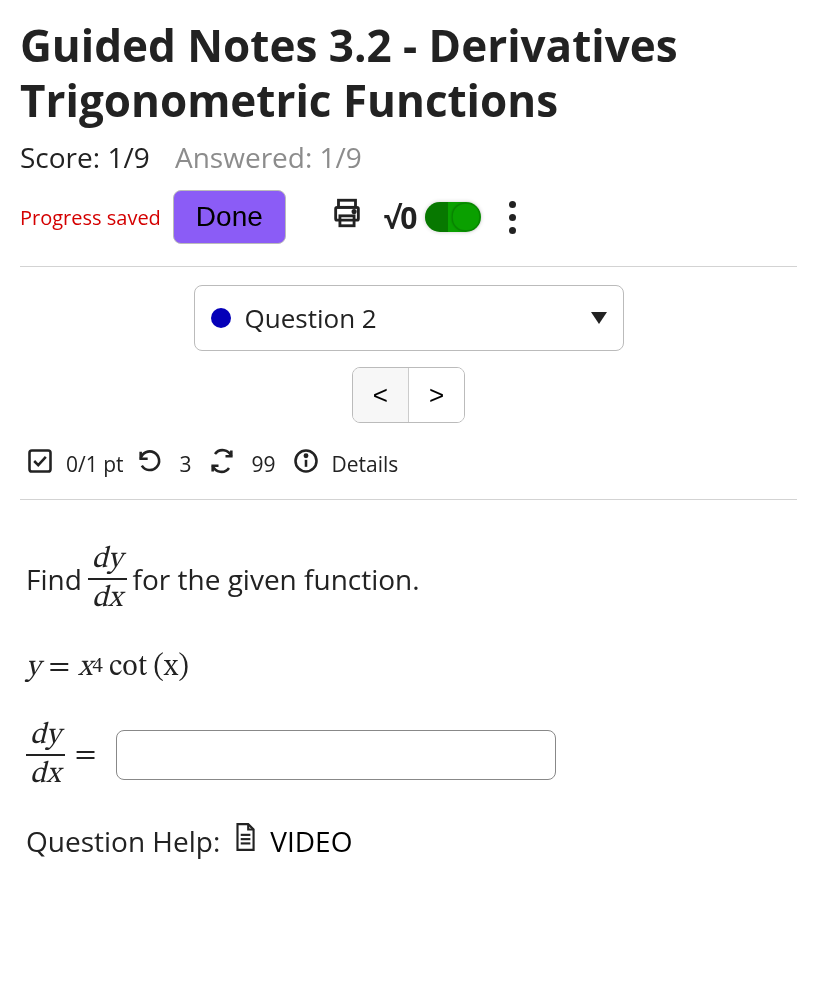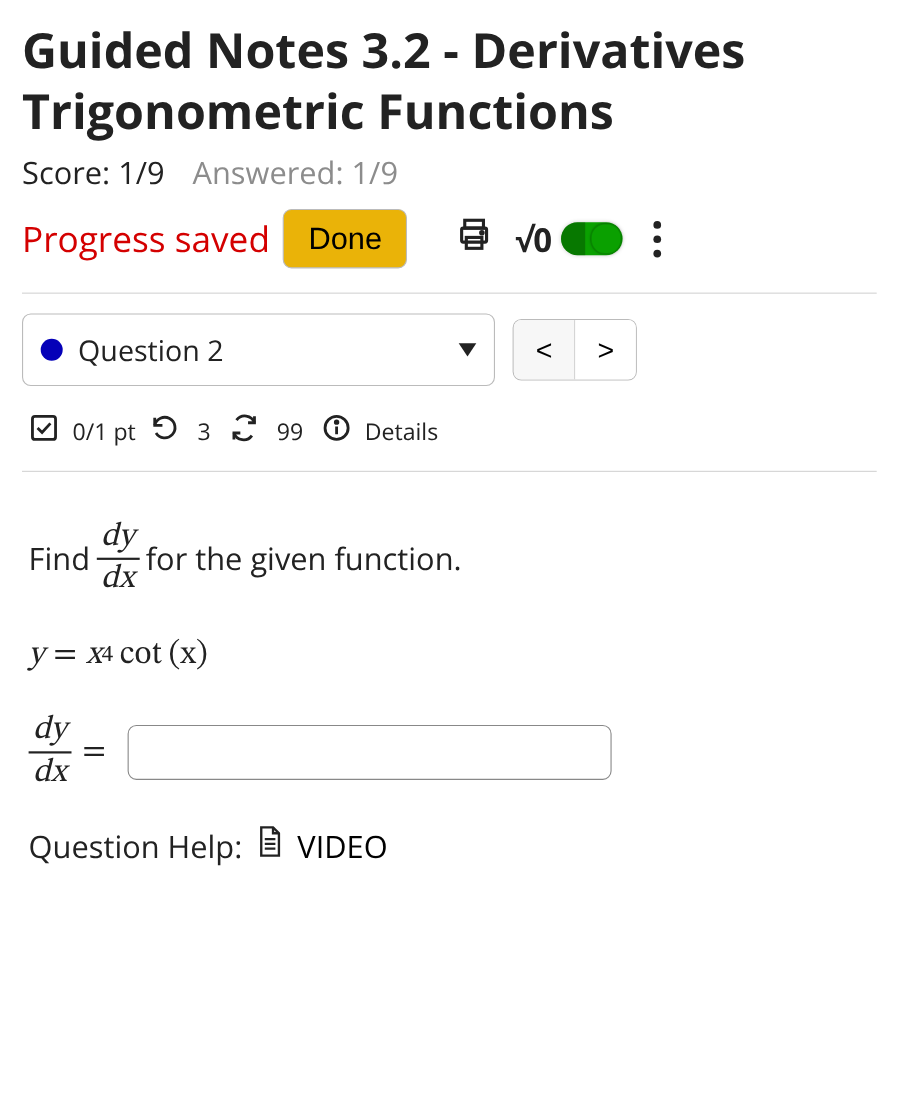--- a/index.html
+++ b/index.html
@@ -25,28 +25,28 @@
   .score-black { color: #222; }
   .score-gray { color: #8c8c8c; margin-left: 18px; }
   .status-row {
     display: flex;
     align-items: center;
     gap: 12px;
     margin-bottom: 22px;
   }
   .progress-saved {
     color: #d40000;
-    font-size: 32px;
+    font-size: 20px;
   }
   .done-btn {
     border: 1px solid #bbb;
     border-radius: 8px;
     padding: 10px 22px;
     font-size: 28px;
-    background: #eab308;
+    background: #8b5cf6;
     cursor: pointer;
   }
   .print-icon svg { width: 34px; height: 34px; }
   .sqrt-icon {
     font-size: 30px;
     font-weight: 700;
     margin-left: 8px;
   }
   .toggle {
     width: 56px;
@@ -95,20 +95,21 @@
   hr.sep {
     border: none;
     border-top: 1px solid #d3d3d3;
     margin: 12px 0;
   }
   .qnav-row {
     display: flex;
     align-items: center;
     gap: 16px;
     margin: 18px 0 14px 0;
+    flex-direction: column;
   }
   .question-select {
     border: 1px solid #bbb;
     border-radius: 8px;
     padding: 14px 16px;
     width: 430px;
     display: flex;
     align-items: center;
     justify-content: space-between;
     cursor: pointer;

